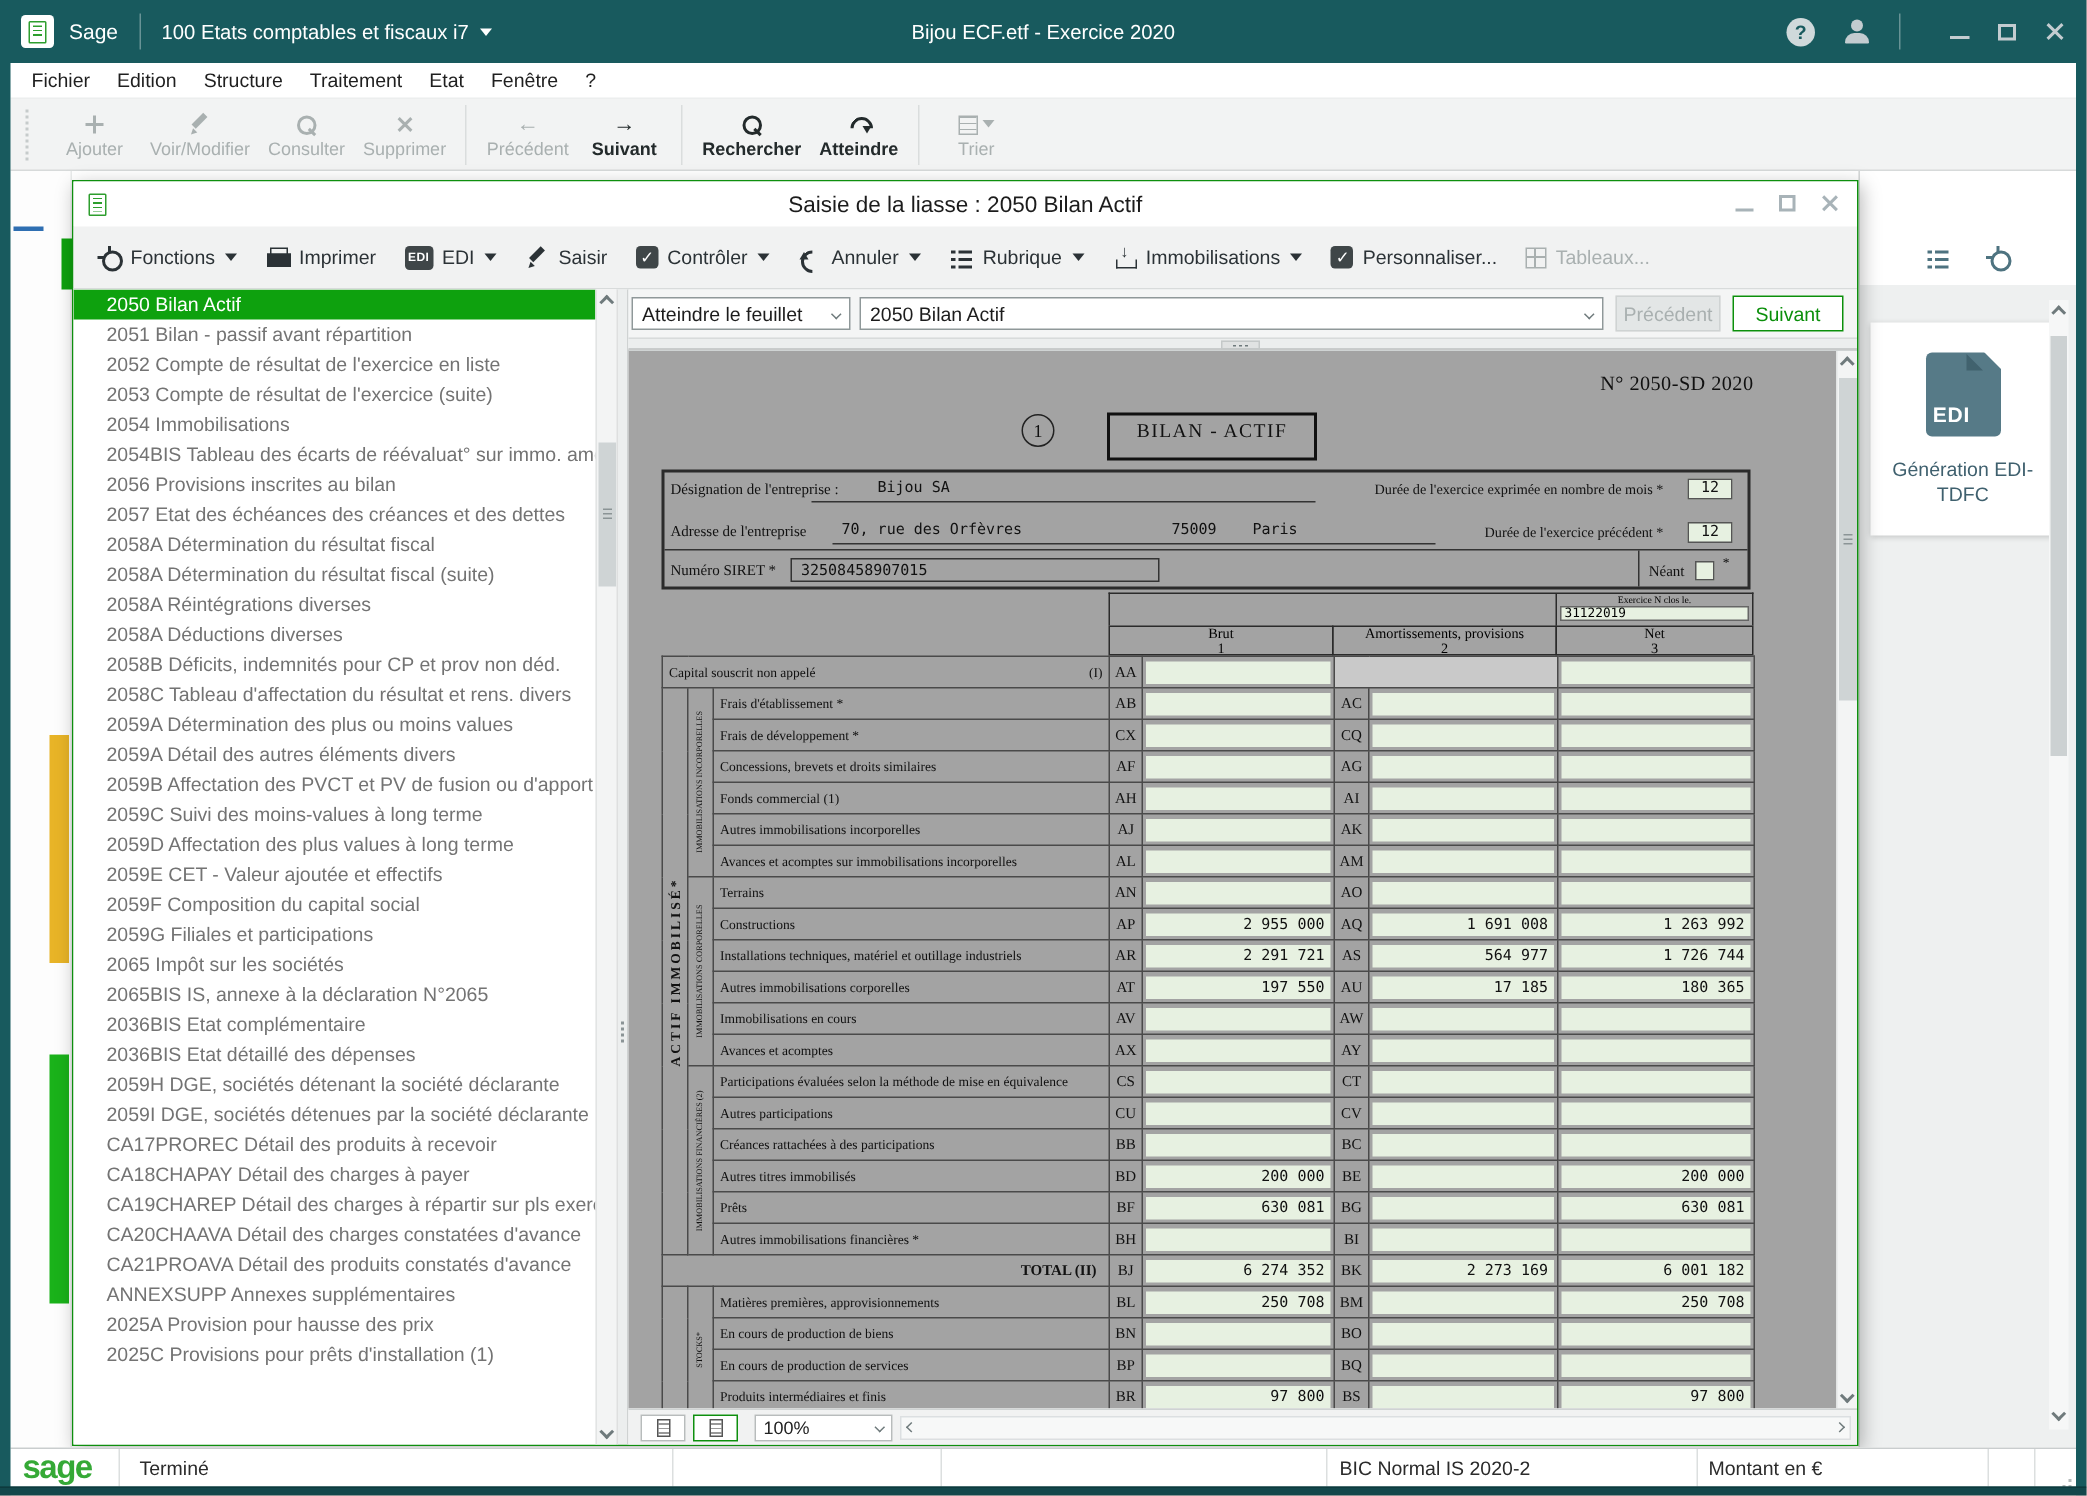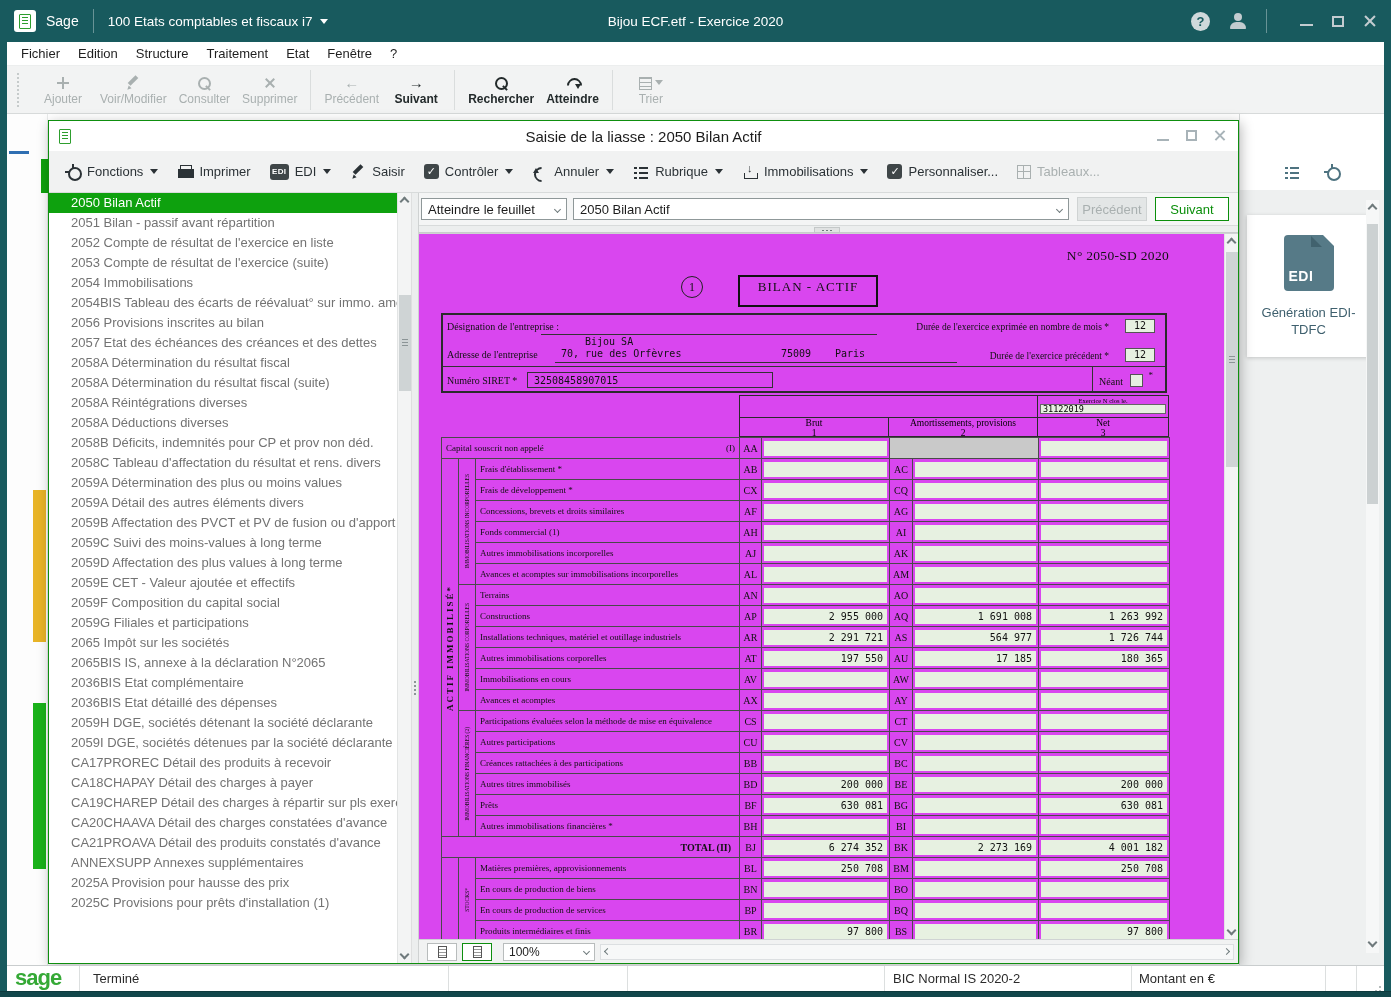--- a/index.html
+++ b/index.html
@@ -132,21 +132,21 @@
   .combo{height:22px;background:#fff;border:1px solid #8f9899;display:flex;align-items:center;justify-content:space-between;font-size:13px;color:#1c1c1c;padding:0 6px;}
   .combo.sm{width:146px;margin-right:6px;}
   .combo.lg{flex:1;margin-right:8px;}
   .btn{height:24px;font-size:13px;display:flex;align-items:center;justify-content:center;cursor:default;}
   .btn.disabled{width:70px;background:#e3e6e6;border:1px solid #cfd3d3;color:#a9b0b0;margin-right:8px;}
   .btn.green{width:74px;background:#fff;border:1px solid #0b8f0b;color:#0b8f0b;}
   .hsplit{position:absolute;left:0;top:32px;right:0;height:8px;background:#eceeee;border-top:1px solid #d8dbdb;border-bottom:1px solid #c9cccc;}
   .hdots{position:absolute;left:395px;top:1px;width:26px;height:6px;background:#e0e2e2;border:1px solid #c4c8c8;}
   .hdots::after{content:"";position:absolute;left:7px;top:2px;width:2px;height:1px;background:#6f7a7c;box-shadow:4px 0 0 #6f7a7c,8px 0 0 #6f7a7c;}
 
-  .viewport{position:absolute;left:0;top:40px;right:0;bottom:24px;background:#d946ef;overflow:hidden;border-top:1px solid #cfd3d3;}
+  .viewport{position:absolute;left:0;top:40px;right:0;bottom:24px;background:#a3a3a3;overflow:hidden;border-top:1px solid #cfd3d3;}
   .canvas{position:absolute;left:0;top:0;right:14px;bottom:0;overflow:hidden;}
   .vscroll{position:absolute;right:0;top:0;width:14px;bottom:0;background:#f3f4f4;border-left:1px solid #e2e4e4;}
   .vscroll .chev{position:absolute;left:3px;}
   .vs-thumb{position:absolute;left:1px;top:18px;width:12px;height:215px;background:#cfd4d5;}
   .vs-thumb::after{content:"";position:absolute;left:3px;top:104px;width:6px;height:1px;background:#8b9496;box-shadow:0 3px 0 #8b9496,0 6px 0 #8b9496;}
 
   .zoombar{position:absolute;left:0;bottom:0;right:0;height:24px;background:#f1f2f2;border-top:1px solid #cfd3d3;display:flex;align-items:center;gap:5px;padding:0 4px 0 8px;}
   .zb-btn{width:30px;height:18px;background:#fff;border:1px solid #b8bcbc;display:flex;align-items:center;justify-content:center;}
   .zb-btn.active{border-color:#0e8f0e;}
   .zb-doc{width:9px;height:12px;border:1px solid #555;background:repeating-linear-gradient(to bottom,transparent 0 2px,#999 2px 3px);}
@@ -438,21 +438,21 @@
           </div>
 
         <div class="viewport">
           <div class="canvas">
             <div class="form-number">N° 2050-SD 2020</div>
             <div class="page-circle">1</div>
             <div class="form-title-box">BILAN - ACTIF</div>
 
             <div class="info-box">
               <span class="ib" style="left:4px;top:6px;">Désignation de l'entreprise :</span>
-              <span class="ib mono" style="left:142px;top:5px;margin-top:16px;">Bijou SA</span>
+              <span class="ib mono" style="left:142px;top:5px;">Bijou SA</span>
               <span class="ib-line" style="left:98px;top:4px;width:336px;height:16px;"></span>
               <span class="ib" style="right:56px;top:7px;font-size:9.5px;">Durée de l'exercice exprimée en nombre de mois *</span>
               <span class="gfield" style="right:10px;top:4px;width:30px;height:14px;line-height:12px;">12</span>
               <span class="ib" style="left:4px;top:34px;">Adresse de l'entreprise</span>
               <span class="ib mono" style="left:118px;top:33px;">70, rue des Orfèvres</span>
               <span class="ib mono" style="left:338px;top:33px;">75009</span>
               <span class="ib mono" style="left:392px;top:33px;">Paris</span>
               <span class="ib-line" style="left:112px;top:32px;width:402px;height:16px;"></span>
               <span class="ib" style="right:56px;top:36px;font-size:9.5px;">Durée de l'exercice précédent *</span>
               <span class="gfield" style="right:10px;top:33px;width:30px;height:14px;line-height:12px;">12</span>
@@ -856,21 +856,21 @@
                     </td>
                     <td class="code">BJ</td>
                     <td class="val">
                       <div class="field">6 274 352</div>
                     </td>
                     <td class="code">BK</td>
                     <td class="val">
                       <div class="field">2 273 169</div>
                     </td>
                     <td class="val">
-                      <div class="field">4 001 182</div>
+                      <div class="field">6 001 182</div>
                     </td>
                   </tr>
                   <tr>
                     <td class="gut" rowspan="4">
                       <div class="vtxt v1"></div>
                     </td>
                     <td class="gut" rowspan="4">
                       <div class="vtxt v2">STOCKS*</div>
                     </td>
                     <td class="lbl">

